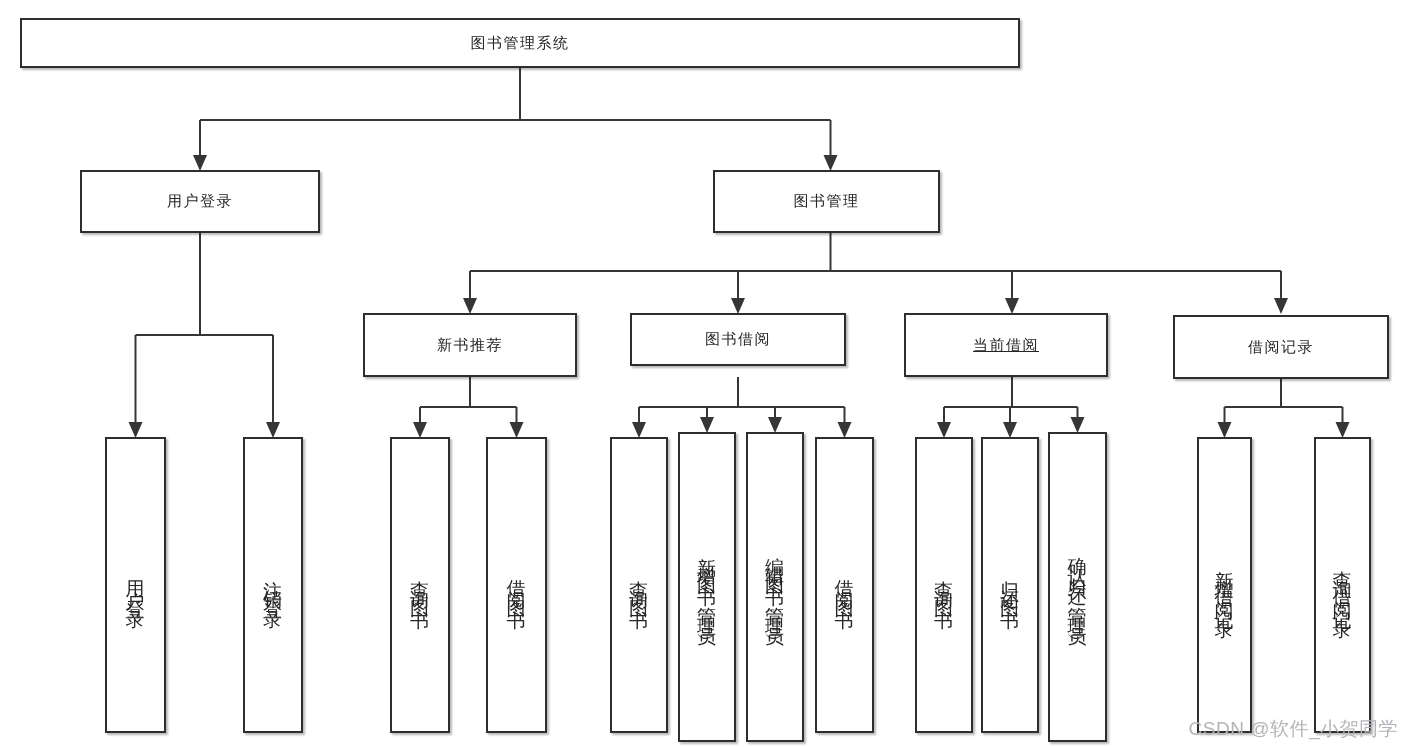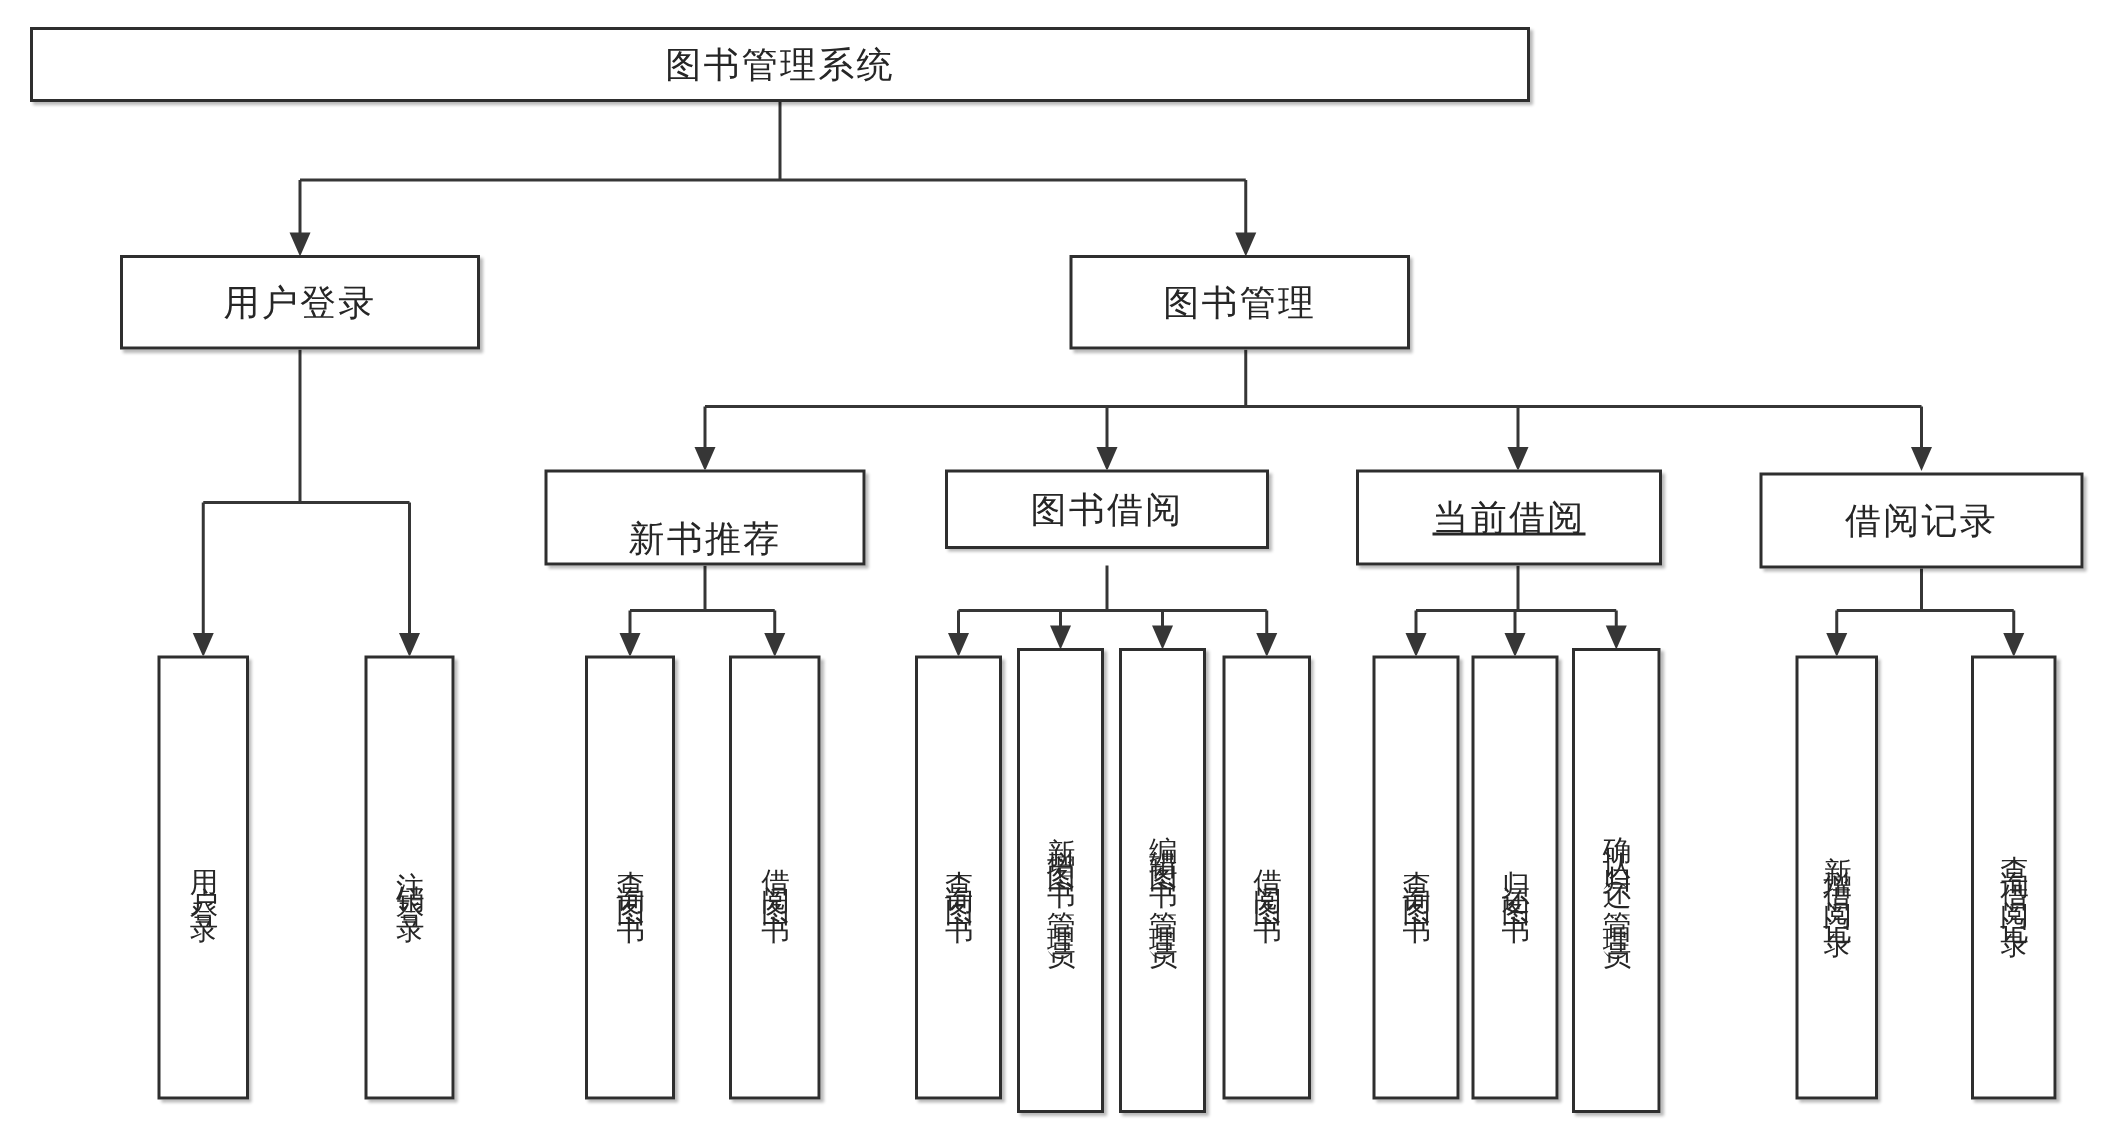--- a/index.html
+++ b/index.html
@@ -8,21 +8,21 @@
     font-family:"Liberation Sans", sans-serif; overflow:hidden;
   }
   svg.edges { position:absolute; left:0; top:0; width:1405px; height:747px; }
   .node {
     position:absolute; box-sizing:border-box;
     border:2px solid #2e2e2e; background:#ffffff;
     display:flex; align-items:center; justify-content:center;
     box-shadow:2px 2px 2px rgba(0,0,0,0.28);
     color:#262626;
   }
-  .node.h .lbl { font-size:24px; letter-spacing:1.5px; white-space:nowrap; }
+  .node.h .lbl { font-size:15px; letter-spacing:1.5px; white-space:nowrap; }
   .node.v .lbl {
     writing-mode:vertical-rl; text-orientation:mixed;
     font-size:19px; letter-spacing:10px; line-height:1;
   }
   .watermark {
     position:absolute; right:7px; bottom:5px;
     font-size:19px; color:#b4b4b9; letter-spacing:0.5px;
     white-space:nowrap; z-index:5;
   }
 </style>
@@ -87,21 +87,21 @@
   <div id="nodes">
       <div class="node h" style="left: 20px; top: 18px; width: 1000px; height: 50px;">
         <span class="lbl">图书管理系统</span>
       </div>
       <div class="node h" style="left: 80px; top: 170px; width: 240px; height: 63px;">
         <span class="lbl">用户登录</span>
       </div>
       <div class="node h" style="left: 713px; top: 170px; width: 227px; height: 63px;">
         <span class="lbl">图书管理</span>
       </div>
-      <div class="node h" style="left: 363px; top: 313px; width: 214px; height: 64px; align-items: flex-end;">
+      <div class="node h" style="left: 363px; top: 313px; width: 214px; height: 64px;">
         <span class="lbl">新书推荐</span>
       </div>
       <div class="node h" style="left: 630px; top: 313px; width: 216px; height: 53px;">
         <span class="lbl">图书借阅</span>
       </div>
       <div class="node h" style="left: 904px; top: 313px; width: 204px; height: 64px; text-decoration: underline;">
         <span class="lbl">当前借阅</span>
       </div>
       <div class="node h" style="left: 1173px; top: 315px; width: 216px; height: 64px;">
         <span class="lbl">借阅记录</span>
@@ -139,13 +139,14 @@
       <div class="node v" style="left: 1048px; top: 432px; width: 59px; height: 310px;">
         <span class="lbl">确认归还（管理员）</span>
       </div>
       <div class="node v" style="left: 1197px; top: 437px; width: 55px; height: 296px;">
         <span class="lbl">新增借阅记录</span>
       </div>
       <div class="node v" style="left: 1314px; top: 437px; width: 57px; height: 296px;">
         <span class="lbl">查询借阅记录</span>
       </div>
     </div>
+  <div class="watermark">CSDN @软件_小贺同学</div>
 </div>
 
 </body></html>

